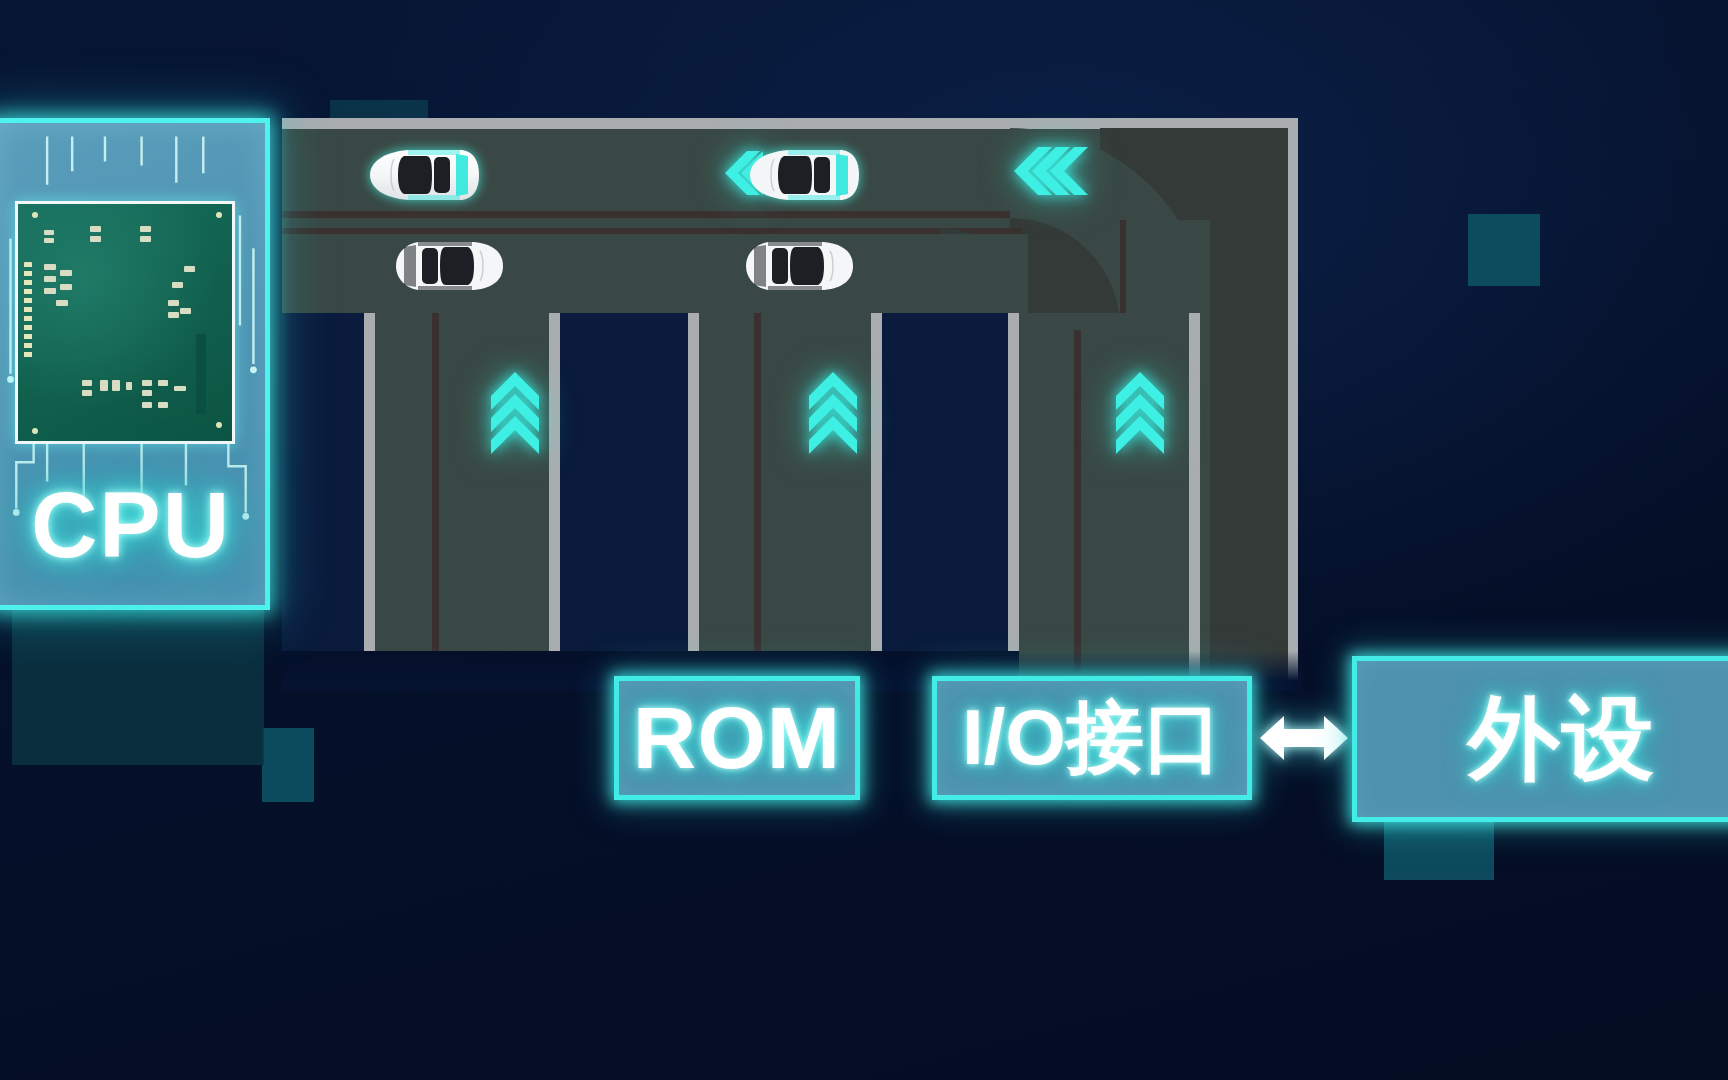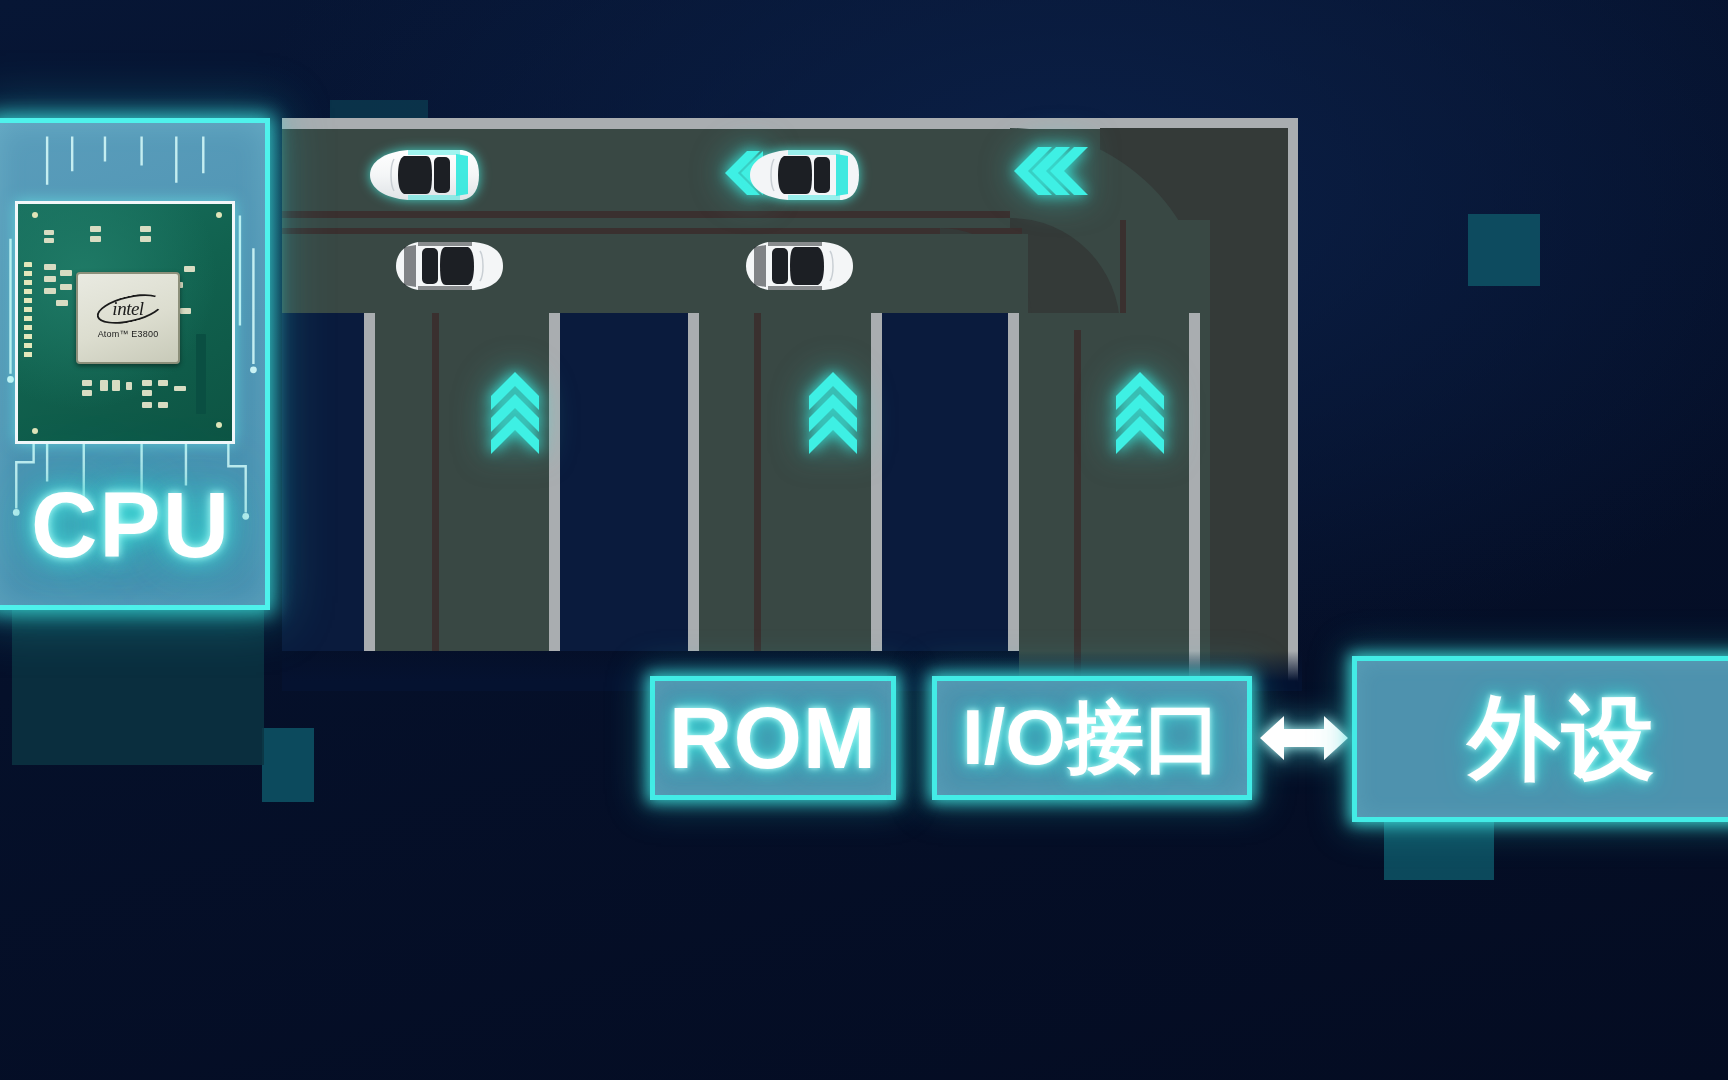--- a/index.html
+++ b/index.html
@@ -100,21 +100,21 @@
     display:flex; align-items:center; justify-content:center;
     box-shadow:0 0 14px 3px rgba(67,236,230,.8), 0 0 34px 6px rgba(50,200,205,.34),
                inset 0 0 22px rgba(170,250,250,.12);
   }
   .neon-box span {
     color:#ffffff; font-weight:700; white-space:nowrap;
     text-shadow:0 0 6px #c6fffc, 0 0 16px #49eee6, 0 0 32px #22b8bd;
   }
   #box-ram  { left:344px; top:676px; width:246px; height:124px; }
   #box-ram  span { font-size:88px; letter-spacing:1px; }
-  #box-rom  { left:650px; top:676px; width:246px; height:124px; }
+  #box-rom  { left:614px; top:676px; width:246px; height:124px; }
   #box-rom  span { font-size:88px; letter-spacing:1px; }
   #box-io   { left:932px; top:676px; width:320px; height:124px; }
   #box-io   span { font-size:78px; letter-spacing:0px;text-align:right; }
   #box-peri { left:1352px; top:656px; width:420px; height:166px; }
   #box-peri span { font-size:92px; letter-spacing:2px;text-align:center; }
 
   #io-peri-arrow {
     position:absolute; left:1258px; top:706px; width:92px; height:64px;
     display:flex; align-items:center; justify-content:center;
   }
@@ -335,27 +335,20 @@
       <div class="smd" style="left:140px;top:176px;width:10px;height:6px;"></div>
       <div class="smd" style="left:156px;top:182px;width:12px;height:5px;"></div>
       <div class="smd" style="left:124px;top:198px;width:10px;height:6px;"></div>
       <div class="smd" style="left:140px;top:198px;width:10px;height:6px;"></div>
       <div class="pad" style="left:14px;top:8px;width:6px;height:6px;border-radius:50%;"></div>
       <div class="pad" style="left:198px;top:8px;width:6px;height:6px;border-radius:50%;"></div>
       <div class="pad" style="left:14px;top:224px;width:6px;height:6px;border-radius:50%;"></div>
       <div class="pad" style="left:198px;top:218px;width:6px;height:6px;border-radius:50%;"></div>
       <div class="smd" style="left:178px;top:130px;width:10px;height:80px;background:#0a4f42;"></div>
 
-      <div class="die">
-        <div class="intel-logo">intel</div>
-        <div class="intel-logo" style="position:absolute;left:0;top:0;width:100%;height:100%;pointer-events:none;">
-          <span class="ring" style="left:18px;top:22px;width:68px;height:26px;"></span>
-        </div>
-        <div class="die-sub">Atom™ E3800</div>
-      </div>
     </div>
 
     <div id="cpu-label">CPU</div>
   </div>
 
 
   <div class="neon-box" id="box-rom">
     <span>ROM</span>
   </div>
 

